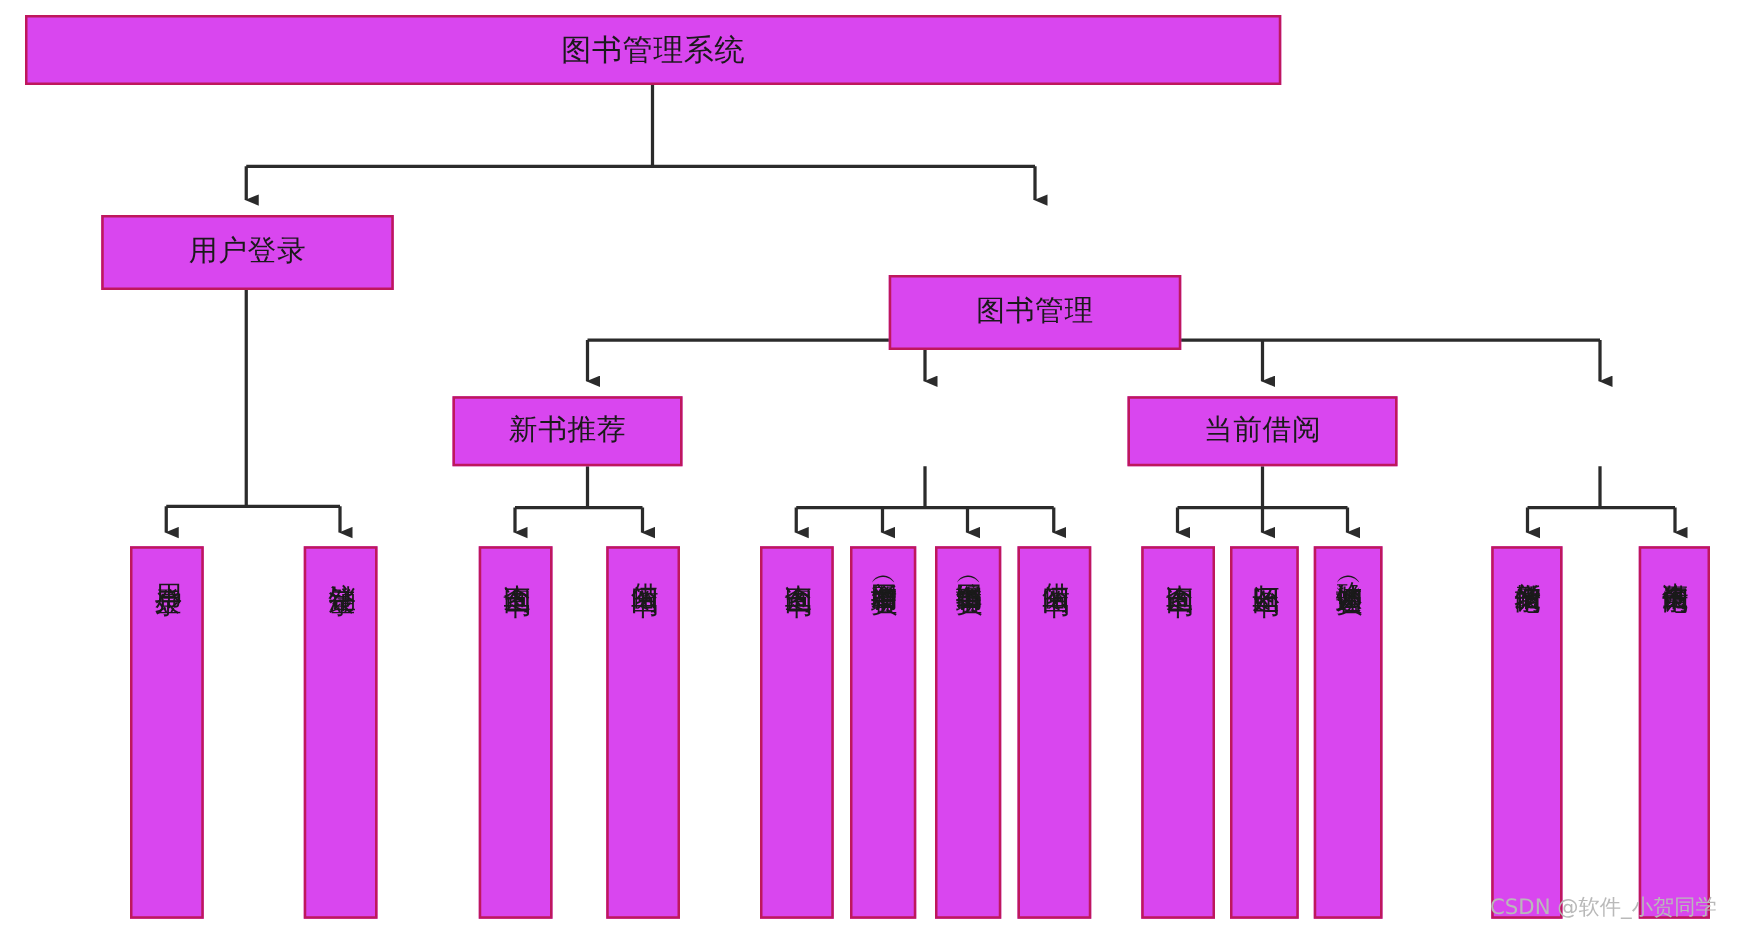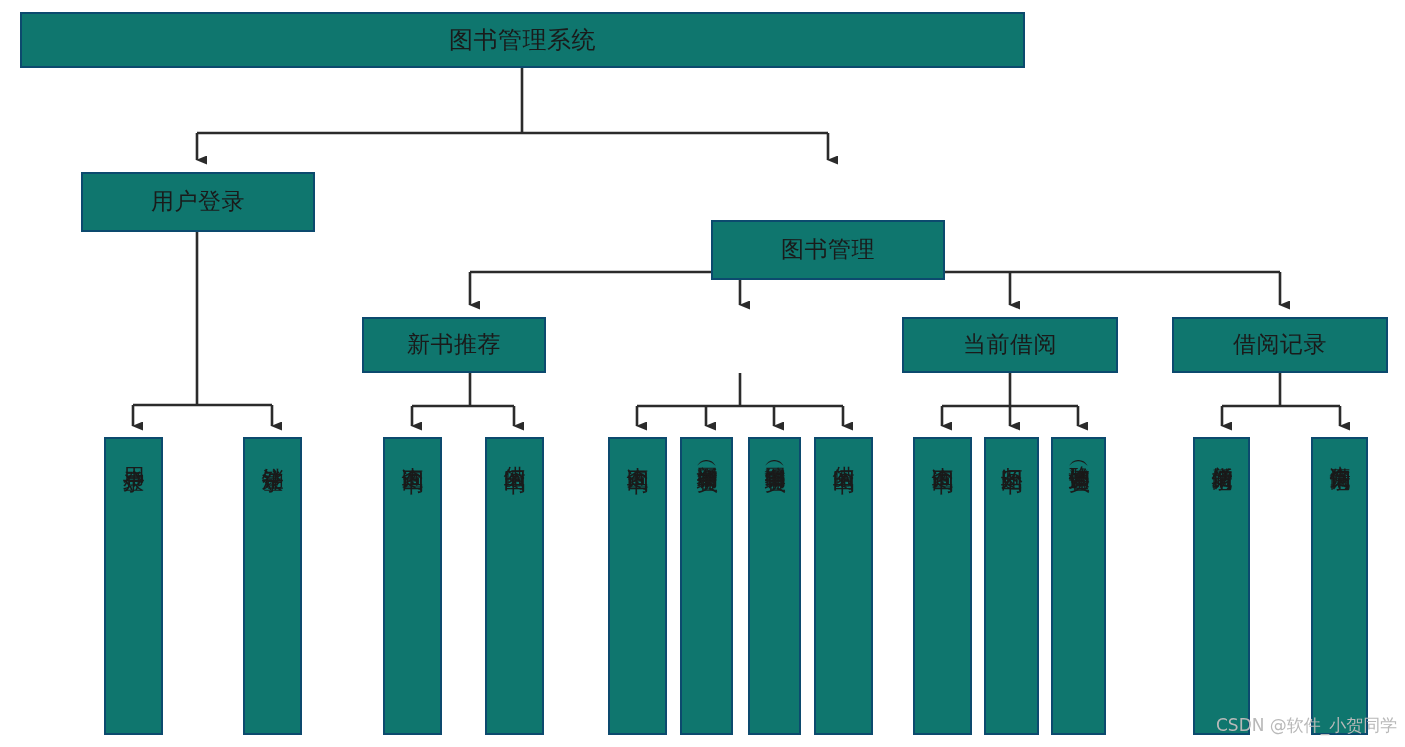--- a/index.html
+++ b/index.html
@@ -21,22 +21,22 @@
     position: absolute;
     left: 0;
     top: 0;
     width: 1405px;
     height: 747px;
     pointer-events: none;
   }
   .node {
     position: absolute;
     box-sizing: border-box;
-    border: 2px solid #0c4a6e;
-    background: #0f766e;
+    border: 2px solid #be185d;
+    background: #d946ef;
     display: flex;
     align-items: center;
     justify-content: center;
     color: #1a1a1a;
     z-index: 2;
   }
   .node .lbl {
     display: block;
     text-align: center;
     line-height: 1.18;
@@ -68,21 +68,20 @@
   }
   .watermark {
     position: absolute;
     left: 1192px;
     top: 714px;
     font-size: 17px;
     color: #b9b9b9;
     white-space: nowrap;
     z-index: 3;
     font-family: "DejaVu Sans", "Liberation Sans", sans-serif;
-    margin-left: 24px;
   }
 </style>
 </head>
 <body>
 
 <div id="canvas">
 
   <svg id="edges" viewBox="0 0 1405 747" xmlns="http://www.w3.org/2000/svg">
     <defs>
       <marker id="arw" markerWidth="10" markerHeight="11" refX="4.5" refY="10" orient="auto" markerUnits="userSpaceOnUse">
@@ -143,23 +142,20 @@
   <div class="node h" style="left:711px; top:172px; width:234px; height:60px;margin-top:48px;">
     <span class="lbl">图书管理</span>
   </div>
 
   <div class="node h" style="left:362px; top:317px; width:184px; height:56px;">
     <span class="lbl">新书推荐</span>
   </div>
   <div class="node h" style="left:902px; top:317px; width:216px; height:56px;justify-content:center;">
     <span class="lbl">当前借阅</span>
   </div>
-  <div class="node h" style="left:1172px; top:317px; width:216px; height:56px;">
-    <span class="lbl">借阅记录</span>
-  </div>
 
   <div class="node v" style="left:104px; top:437px; width:59px; height:298px;">
     <span class="lbl">用户登录</span>
   </div>
   <div class="node v" style="left:243px; top:437px; width:59px; height:298px;">
     <span class="lbl">注销登录</span>
   </div>
 
   <div class="node v" style="left:383px; top:437px; width:59px; height:298px;">
     <span class="lbl">查询图书</span>

